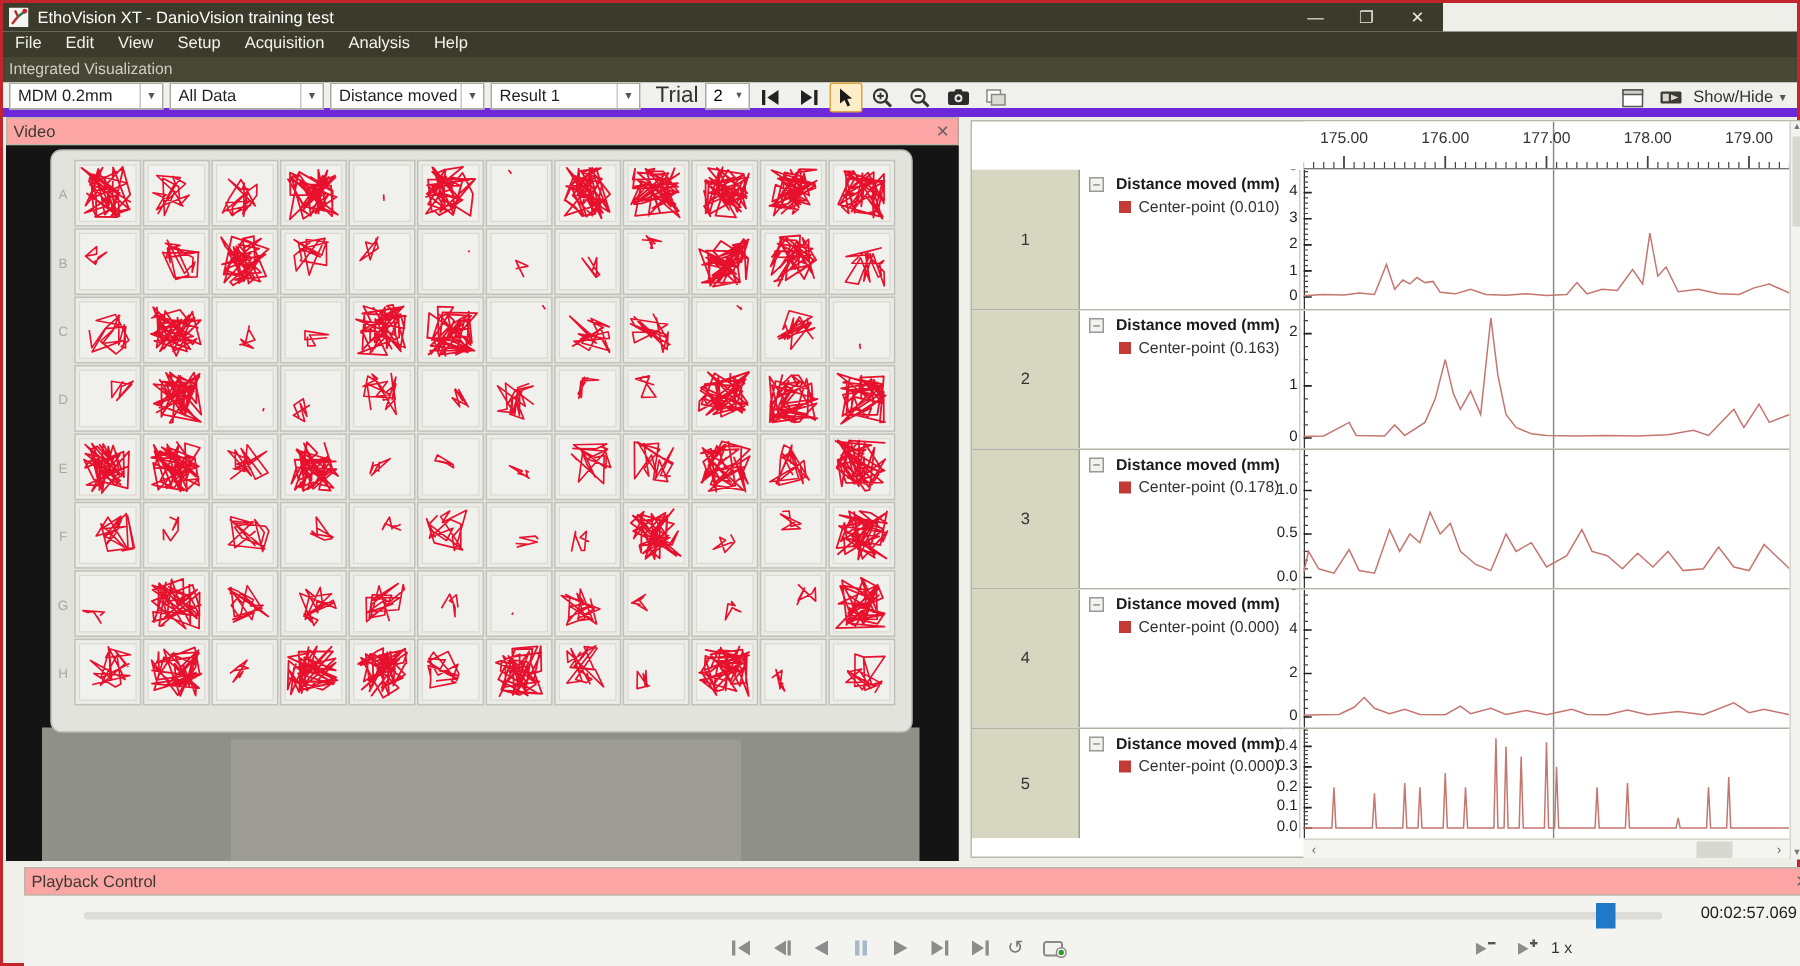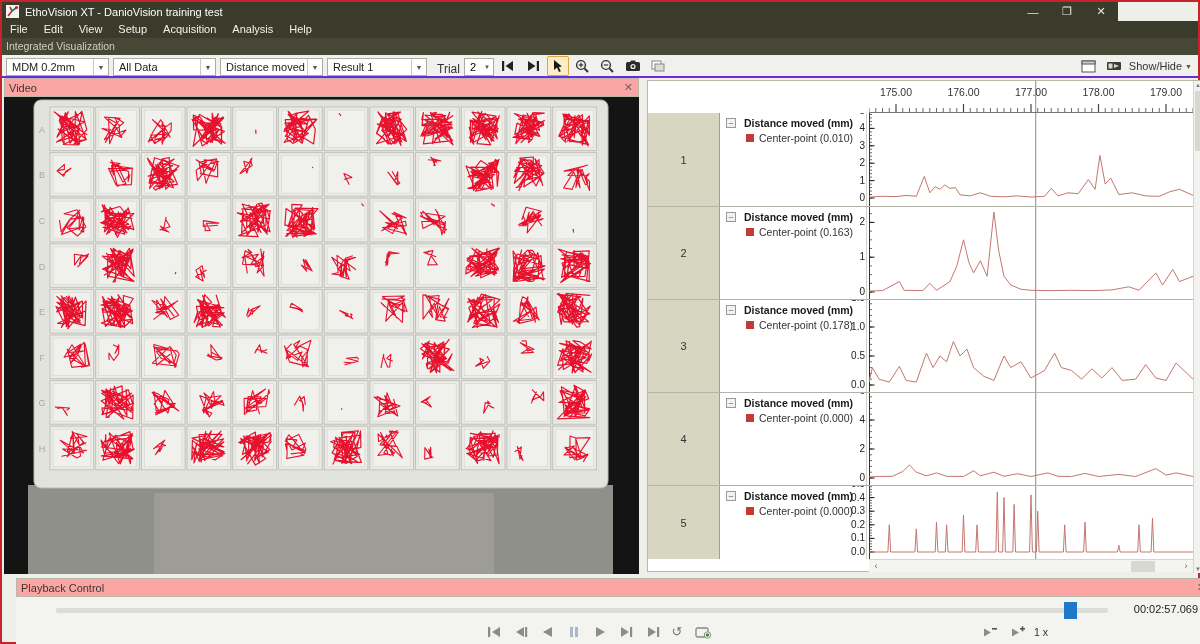--- a/index.html
+++ b/index.html
@@ -1,38 +1,38 @@
 <!DOCTYPE html>
 <html><head>
 <meta charset="utf-8">
 <style>
   * { margin:0; padding:0; box-sizing:border-box; }
   html,body { width:1200px; height:644px; overflow:hidden; }
   body { font-family:"Liberation Sans", sans-serif; background:#efefe9; }
   #app { position:relative; width:1200px; height:644px; border:2px solid #c3252c; background:#efefe9; }
 
   
-  #titlebar { position:absolute; left:0; top:0; width:1116px; height:19px; background:#3b3b2b; display:flex; align-items:center; color:#fff; font-size:11px; }
+  #titlebar { position:absolute; left:0; top:0; width:960px; height:19px; background:#3b3b2b; display:flex; align-items:center; color:#fff; font-size:11px; }
   #app-icon { width:13px; height:13px; margin:0 6px 0 4px; }
   #win-controls { margin-left:auto; display:flex; }
   .winbtn { width:34px; height:19px; display:flex; align-items:center; justify-content:center; color:#e8e8e2; font-size:11px; }
 
   
   #menubar { position:absolute; left:0; top:19px; width:1196px; height:17px; background:#3b3b2b; display:flex; align-items:center; }
   .menu-item { color:#f2f2ec; font-size:11px; padding:0 8px; height:17px; line-height:17px; }
 
   
   #ivbar { position:absolute; left:0; top:36px; width:1196px; height:17px; background:#474736; color:#cfcfc2; font-size:10.5px; line-height:17px; padding-left:4px; }
 
   
-  #toolbar { position:absolute; left:0; top:53px; width:1196px; height:23px; background:#f0f0ec; border-bottom:2px solid #6d28d9; display:flex; align-items:flex-end; }
+  #toolbar { position:absolute; left:0; top:53px; width:1196px; height:23px; background:#f0f0ec; border-bottom:6px solid #6d28d9; display:flex; align-items:flex-start; }
   .dropdown { position:relative; height:18px; background:#fff; border:1px solid #abab9f; margin-left:4px; font-size:11px; color:#222; display:flex; align-items:center; }
   .dd-text { padding-left:5px; flex:1; white-space:nowrap; overflow:hidden; }
   .dd-arrow { width:15px; height:16px; background:#ececе6; background:#ececе6; border-left:1px solid #c9c9c0; display:flex; align-items:center; justify-content:center; font-size:7px; color:#555; }
-  .tb-label { font-size:12px; color:#333; margin-left:10px; }
+  .tb-label { font-size:15px; color:#333; margin-left:10px; }
   .spinbox { width:30px; height:18px; background:#fff; border:1px solid #abab9f; margin-left:4px; font-size:11px; display:flex; align-items:center; }
   .spin-arrow { margin-left:auto; width:12px; font-size:6px; color:#555; text-align:center; }
   .tbtn { width:22px; height:20px; margin-left:3px; display:flex; align-items:center; justify-content:center; border:1px solid transparent; border-radius:2px; }
   .tbtn.active { background:#fdeec8; border:1px solid #e0a33e; }
   #tb-right { margin-left:auto; display:flex; align-items:center; margin-right:6px; }
   #showhide-label { font-size:11px; color:#333; margin:0 3px 0 4px; }
 
   
   #video-panel { position:absolute; left:2px; top:76px; width:635px; height:496px; background:#000; }
   .panel-header { height:19px; background:#fca5a5; border:1px solid #b8b8aa; display:flex; align-items:center; font-size:11px; color:#3a3a30; padding-left:4px; }

